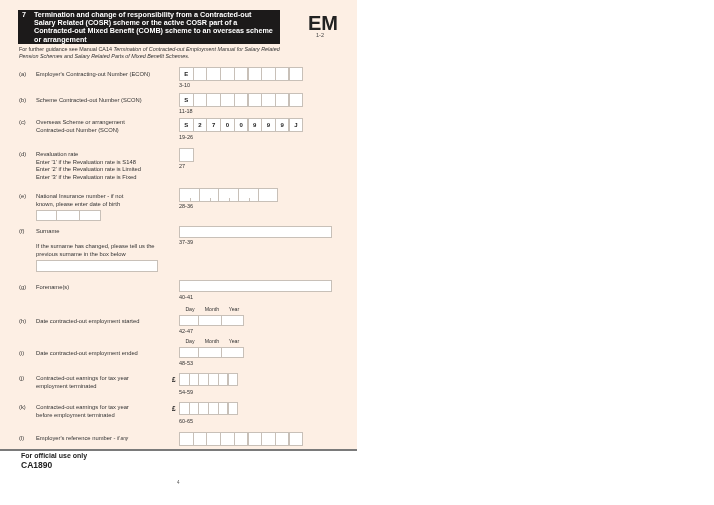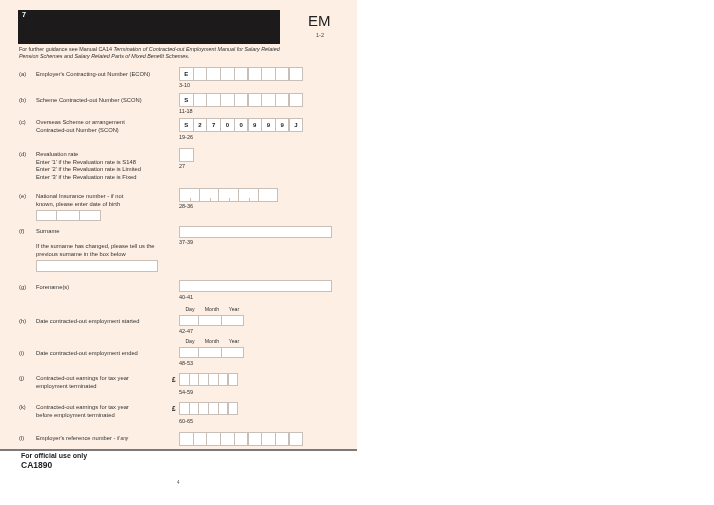--- a/index.html
+++ b/index.html
@@ -2,21 +2,21 @@
 <html><head>
 <meta charset="utf-8">
 <style>
   * { box-sizing: border-box; margin: 0; padding: 0; }
   html, body { width: 714px; height: 505px; background: #ffffff; overflow: hidden; }
   body { font-family: "Liberation Sans", "DejaVu Sans", sans-serif; color: #2a2a2a; position: relative; }
   .page { position: absolute; left: 0; top: 0; width: 357px; height: 450px; background: #fdefe4; }
   .section-header { position: absolute; left: 18px; top: 10px; width: 262px; height: 34px; background: #1c1a1a; color: #fff; font-size: 7.2px; font-weight: bold; line-height: 8.2px; padding: 1px 4px; }
   .section-header .num { position: absolute; left: 4px; top: 1px; }
   .section-header .title { position: absolute; left: 16px; top: 1px; width: 240px; }
-  .em-code { position: absolute; left: 308px; top: 12px; font-size: 15px; font-weight: normal; color: #222; }
+  .em-code { position: absolute; left: 308px; top: 12px; font-size: 20px; font-weight: bold; color: #222; }
   .em-range { position: absolute; left: 316px; top: 32px; font-size: 5.5px; color: #444; }
   .guidance { position: absolute; left: 19px; top: 46px; width: 280px; font-size: 5.4px; line-height: 7px; color: #333; }
   .guidance i { font-style: italic; }
   .row-letter { position: absolute; left: 19px; font-size: 5.8px; color: #333; }
   .row-label { position: absolute; left: 36px; font-size: 5.8px; line-height: 7.6px; color: #333; width: 140px; }
   .boxes { position: absolute; display: flex; }
   .box { width: 14.5px; height: 14px; background: #fff; border: 0.8px solid #c8c0b8; margin-left: -0.8px; font-size: 6px; font-weight: bold; display: flex; align-items: center; justify-content: center; color: #222; }
   .box:first-child { margin-left: 0; }
   .range { position: absolute; font-size: 5.5px; color: #333; }
   .wide { position: absolute; background: #fff; border: 0.8px solid #c8c0b8; height: 12px; }
@@ -38,20 +38,21 @@
   .page-num { position: absolute; left: 177px; top: 480px; font-size: 4.5px; color: #555; }
   .italic-small { font-style: italic; font-size: 4.6px; }
 </style>
 </head>
 <body>
 
 <div class="page">
 
   <div class="section-header">
     <span class="num">7</span>
+    <span class="title">Termination and change of responsibility from a Contracted-out Salary Related (COSR) scheme or the active COSR part of a Contracted-out Mixed Benefit (COMB) scheme to an overseas scheme or arrangement</span>
   </div>
   <div class="em-code">EM</div>
   <div class="em-range">1-2</div>
 
   <div class="guidance">
     <span>For further guidance see Manual CA14 </span><i>Termination of Contracted-out Employment Manual for Salary Related Pension Schemes and Salary Related Parts of Mixed Benefit Schemes.</i>
   </div>
 
   <div class="row-letter" style="top:71px">(a)</div>
   <div class="row-label" style="top:71px">Employer's Contracting-out Number (ECON)</div>

